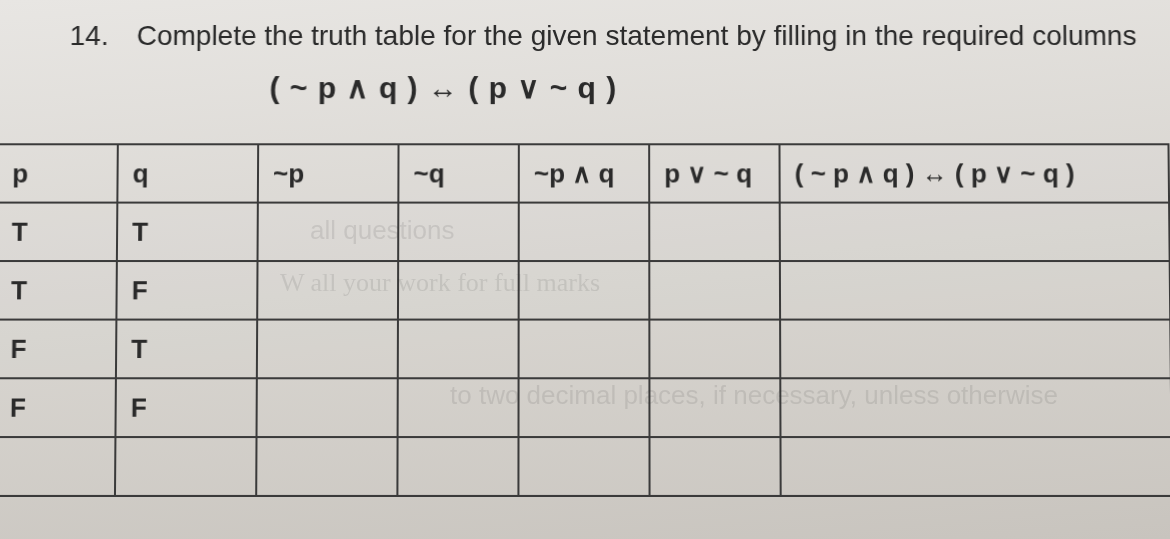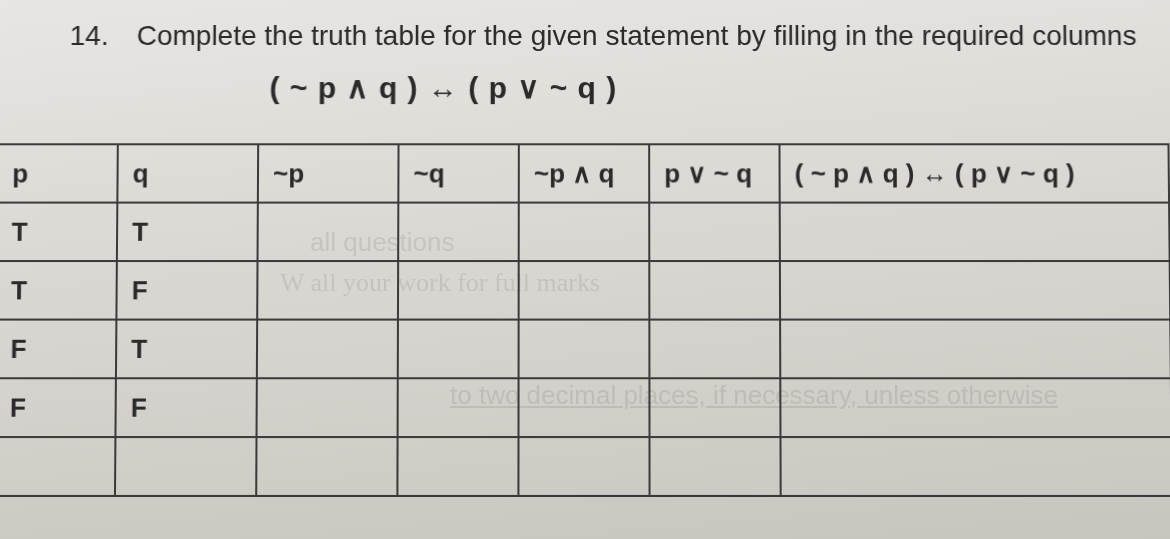--- a/index.html
+++ b/index.html
@@ -67,23 +67,23 @@
     .col-npq { width: 130px; }
     .col-pvnq { width: 130px; }
     .col-final { width: auto; }
     .ghost {
       position: absolute;
       color: rgba(60,60,60,0.12);
       font-size: 26px;
       font-weight: 500;
       pointer-events: none;
     }
-    .ghost1 { top: 215px; left: 310px; margin-top: 12px; }
+    .ghost1 { top: 215px; left: 310px; }
     .ghost2 { top: 268px; left: 280px; font-family: Liberation Serif, serif; }
-    .ghost3 { top: 380px; left: 450px; text-decoration: underline; }
+    .ghost3 { top: 380px; left: 450px; }
   </style>
 </head>
 <body>
 
 <div class="page">
   <div class="question-line">
     <span class="question-number">14.</span>
     <span>Complete the truth table for the given statement by filling in the required columns</span>
   </div>
   <div class="formula-line">( ~ p ∧ q ) ↔ ( p ∨ ~ q )</div>

